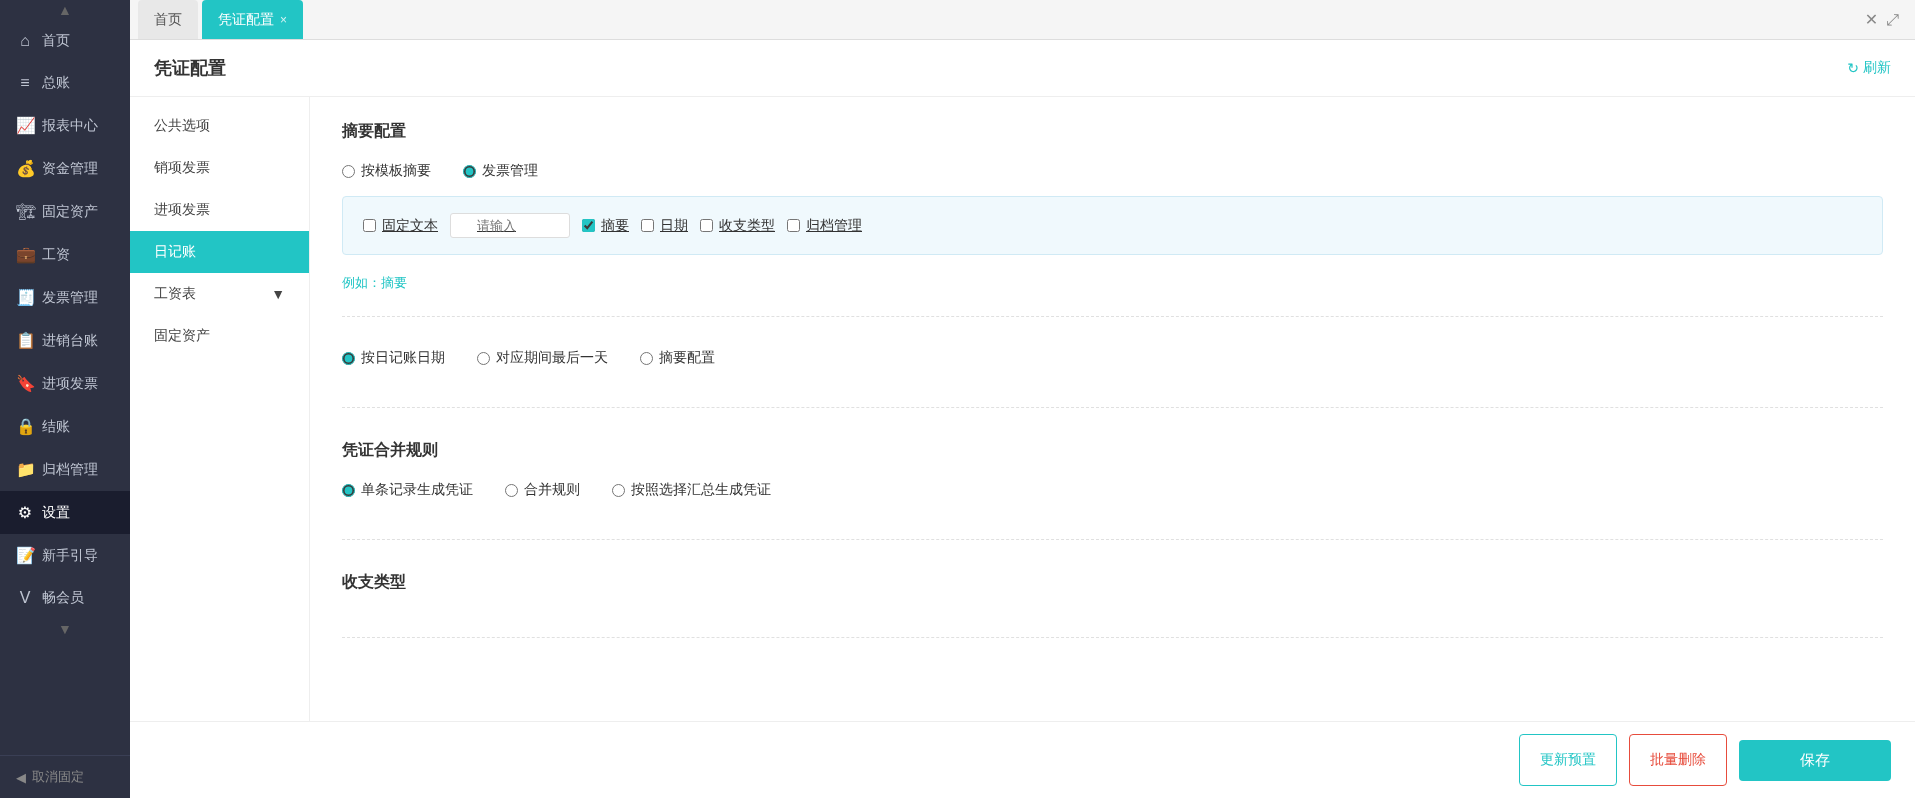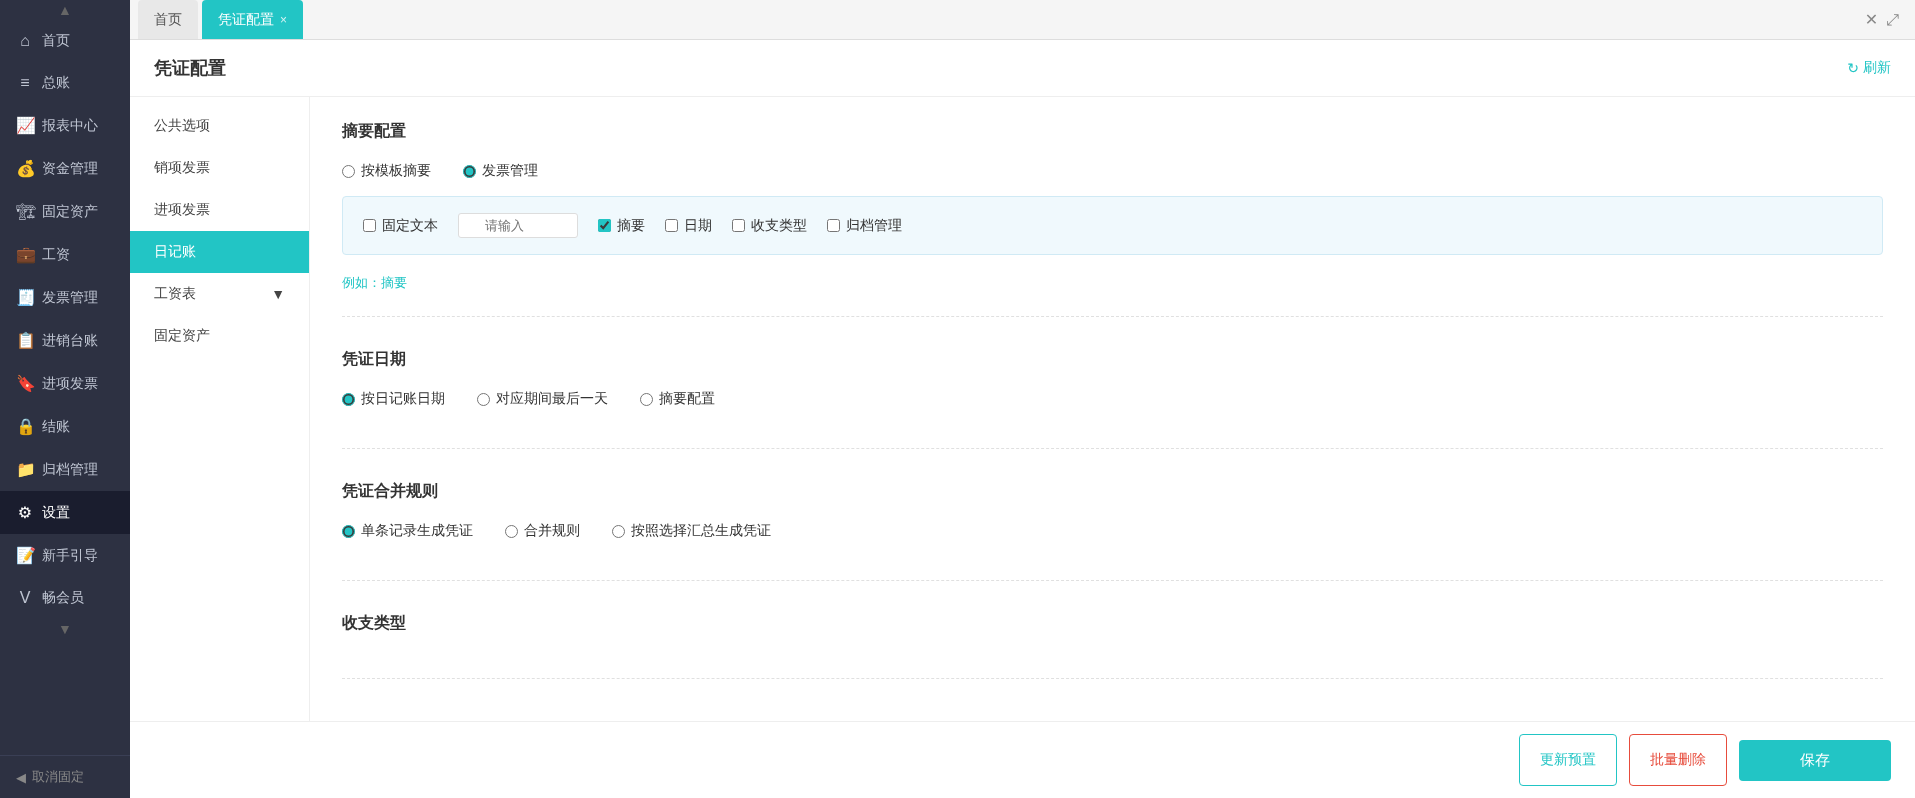--- a/index.html
+++ b/index.html
@@ -203,23 +203,24 @@
     .radio-option input[type="radio"] { accent-color: #22c5c5; cursor: pointer; }
 
     
     .checkbox-row {
       background: #f0f9fd;
       border: 1px solid #d0eaf5;
       border-radius: 4px;
       padding: 16px 20px;
       display: flex;
       align-items: center;
-      gap: 20px;
+      gap: 12px;
       margin-bottom: 12px;
       flex-wrap: wrap;
+      text-decoration: underline;
     }
     .checkbox-option {
       display: flex;
       align-items: center;
       gap: 6px;
       cursor: pointer;
       font-size: 14px;
     }
     .checkbox-option input[type="checkbox"] { accent-color: #22c5c5; cursor: pointer; }
 
@@ -436,21 +437,20 @@
             <label class="checkbox-option">
               <input type="checkbox" style="">
               <span>归档管理</span>
             </label>
           </div>
 
           <div class="example-text">例如：摘要</div>
         </div>
 
         <div class="config-section">
-          <div class="section-title">凭证日期</div>
           <div class="radio-group">
             <label class="radio-option">
               <input type="radio" name="date-type" checked="" style="">
               <span>按日记账日期</span>
             </label>
             <label class="radio-option">
               <input type="radio" name="date-type" style="">
               <span>对应期间最后一天</span>
             </label>
             <label class="radio-option">

